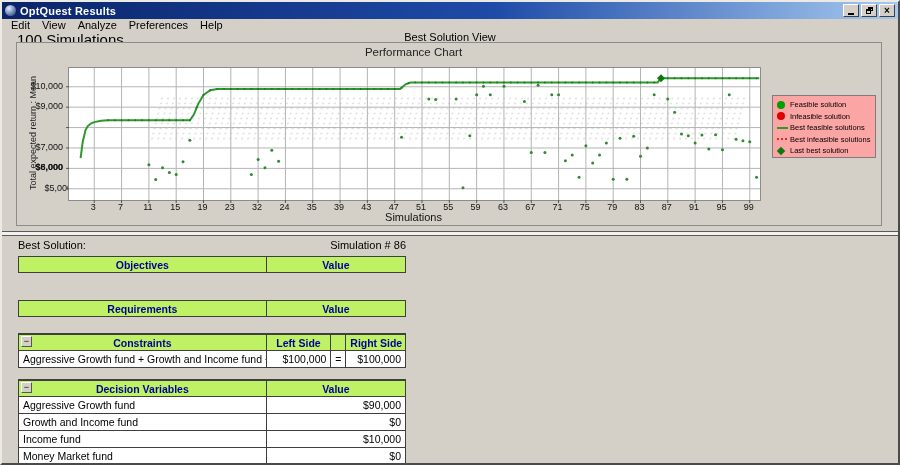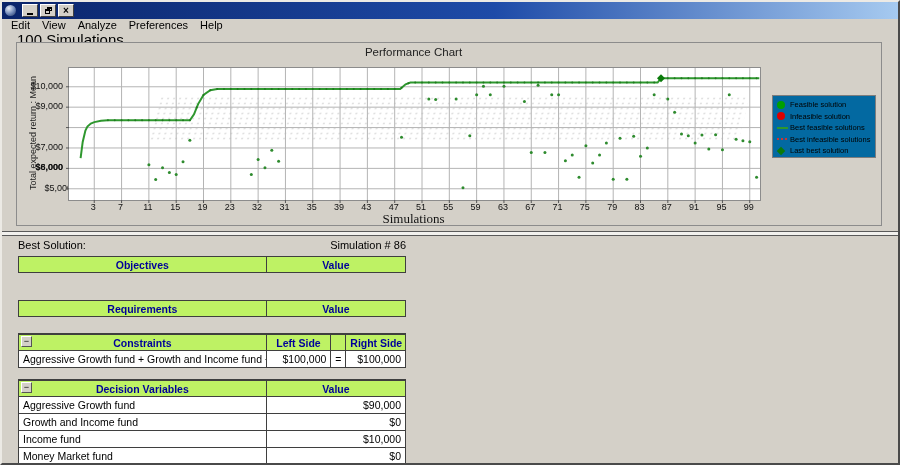--- a/index.html
+++ b/index.html
@@ -45,24 +45,24 @@
     font-size:9px;color:#222;}
   .plot{position:absolute;left:51px;top:24px;width:691px;height:132px;
     background:#fff;border:1px solid #8c8c8c;box-sizing:content-box;}
   .watermark{position:absolute;left:85px;top:28px;width:590px;height:46px;
     background-image:radial-gradient(#c9c9c9 0.8px,transparent 1.1px);
     background-size:6px 5px;opacity:.55;transform:skewX(-14deg);}
   .plot svg{position:absolute;left:0;top:0;overflow:visible;}
   .y-tick-label{position:absolute;width:46px;text-align:right;font-size:9px;color:#111;}
   .x-tick-label{position:absolute;width:22px;text-align:center;font-size:9px;color:#111;}
   .x-axis-label{position:absolute;left:51px;top:168px;width:691px;text-align:center;
-    font-size:13px;color:#111;font-family:Liberation Serif, serif;}
+    font-size:11px;color:#111;}
   
   .legend{position:absolute;left:755px;top:52px;width:104px;height:63px;
-    background:#0369a1;border:1px solid #7d7d7d;box-sizing:border-box;
+    background:#fca5a5;border:1px solid #7d7d7d;box-sizing:border-box;
     padding:3px 2px 0 4px;}
   .legend-item{display:flex;align-items:center;height:11.5px;font-size:7.5px;
     white-space:nowrap;color:#000;}
   .lg-marker{flex:0 0 13px;display:flex;align-items:center;}
   .lg-circle{width:8px;height:8px;border-radius:50%;}
   .lg-line{width:11px;height:2px;}
   .lg-dotted{width:11px;height:2px;
     background-image:repeating-linear-gradient(90deg,currentColor 0 2px,transparent 2px 4px);}
   .lg-diamond{width:6px;height:6px;transform:rotate(45deg);margin-left:1px;}
   
@@ -87,40 +87,42 @@
     font-size:9px;line-height:8px;text-align:center;box-sizing:border-box;
     color:#000;cursor:default;z-index:2;}
 </style>
 </head>
 <body>
 
 <div class="window">
 
   <div class="titlebar">
     <span class="title-icon"></span>
+    <span class="title-text">OptQuest Results</span>
     <span class="win-btn">
         <span class="glyph-min"></span>
       </span>
     <span class="win-btn">
         <span class="glyph-restore"></span>
       </span>
     <span class="win-btn">
         <span class="glyph-close">×</span>
       </span>
   </div>
 
   <div class="menubar" id="menubar">
       <span class="menu-item">Edit</span>
       <span class="menu-item">View</span>
       <span class="menu-item">Analyze</span>
       <span class="menu-item">Preferences</span>
       <span class="menu-item">Help</span>
     </div>
 
   <div class="status-left">100 Simulations</div>
+  <div class="status-center">Best Solution View</div>
 
   <div class="chart-panel">
     <div class="chart-title">Performance Chart</div>
     <div class="y-axis-label">Total expected return : Mean</div>
     <div id="y-labels">
         <div class="y-tick-label" style="left: 9px; top: 139.779px; text-align: right;">$5,000</div>
         <div class="y-tick-label" style="left: 0px; top: 119.377px; font-weight: bold;">$6,000</div>
         <div class="y-tick-label" style="left: 0px; top: 98.9753px;">$7,000</div>
         <div class="y-tick-label" style="left: 0px; top: 78.5734px; margin-top: 40px;">$8,000</div>
         <div class="y-tick-label" style="left: 0px; top: 58.1716px;">$9,000</div>
@@ -354,21 +356,21 @@
         </svg>
       </div>
     <div id="x-labels">
         <div class="x-tick-label" style="left: 65.2638px; top: 159px;">3</div>
         <div class="x-tick-label" style="left: 92.5761px; top: 159px;">7</div>
         <div class="x-tick-label" style="left: 119.888px; top: 159px;">11</div>
         <div class="x-tick-label" style="left: 147.201px; top: 159px;">15</div>
         <div class="x-tick-label" style="left: 174.513px; top: 159px;">19</div>
         <div class="x-tick-label" style="left: 201.825px; top: 159px;">23</div>
         <div class="x-tick-label" style="left: 229.137px; top: 159px;">32</div>
-        <div class="x-tick-label" style="left: 256.45px; top: 159px;">31</div>
+        <div class="x-tick-label" style="left: 256.45px; top: 159px;">24</div>
         <div class="x-tick-label" style="left: 283.762px; top: 159px;">35</div>
         <div class="x-tick-label" style="left: 311.074px; top: 159px;">39</div>
         <div class="x-tick-label" style="left: 338.386px; top: 159px;">43</div>
         <div class="x-tick-label" style="left: 365.699px; top: 159px;">47</div>
         <div class="x-tick-label" style="left: 393.011px; top: 159px;">51</div>
         <div class="x-tick-label" style="left: 420.323px; top: 159px;">55</div>
         <div class="x-tick-label" style="left: 447.635px; top: 159px;">59</div>
         <div class="x-tick-label" style="left: 474.948px; top: 159px;">63</div>
         <div class="x-tick-label" style="left: 502.26px; top: 159px;">67</div>
         <div class="x-tick-label" style="left: 529.572px; top: 159px;">71</div>

